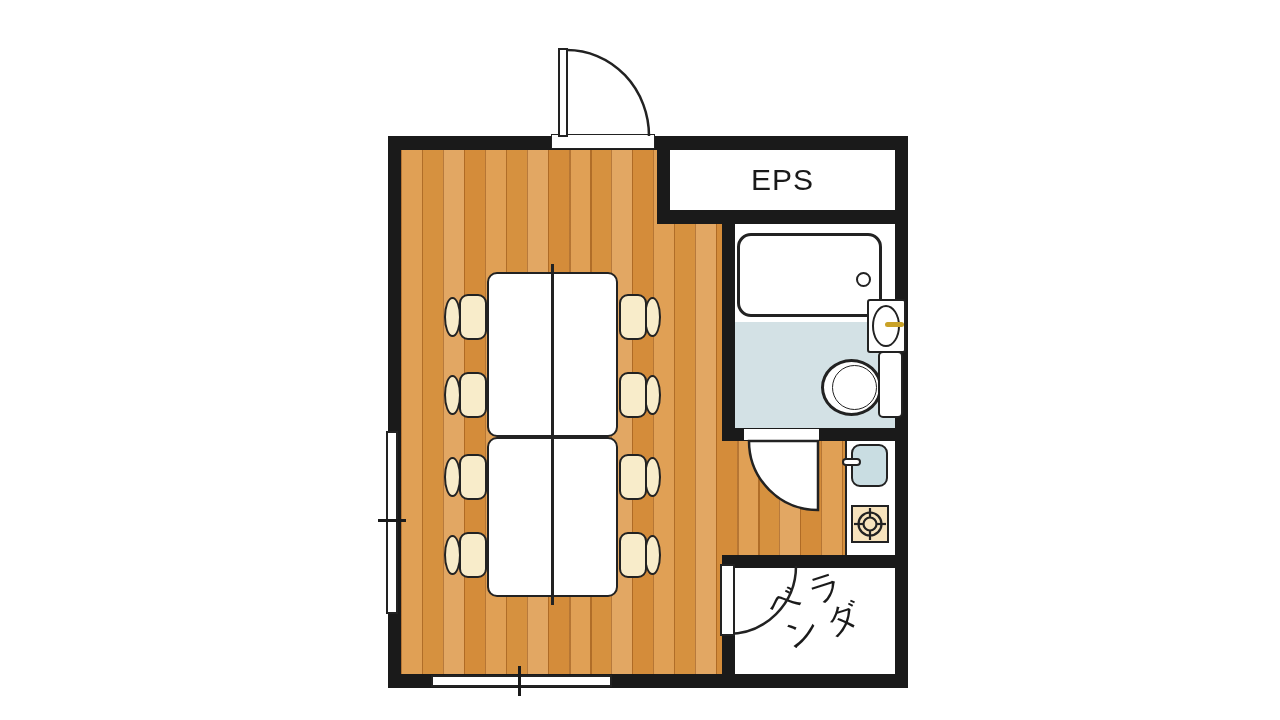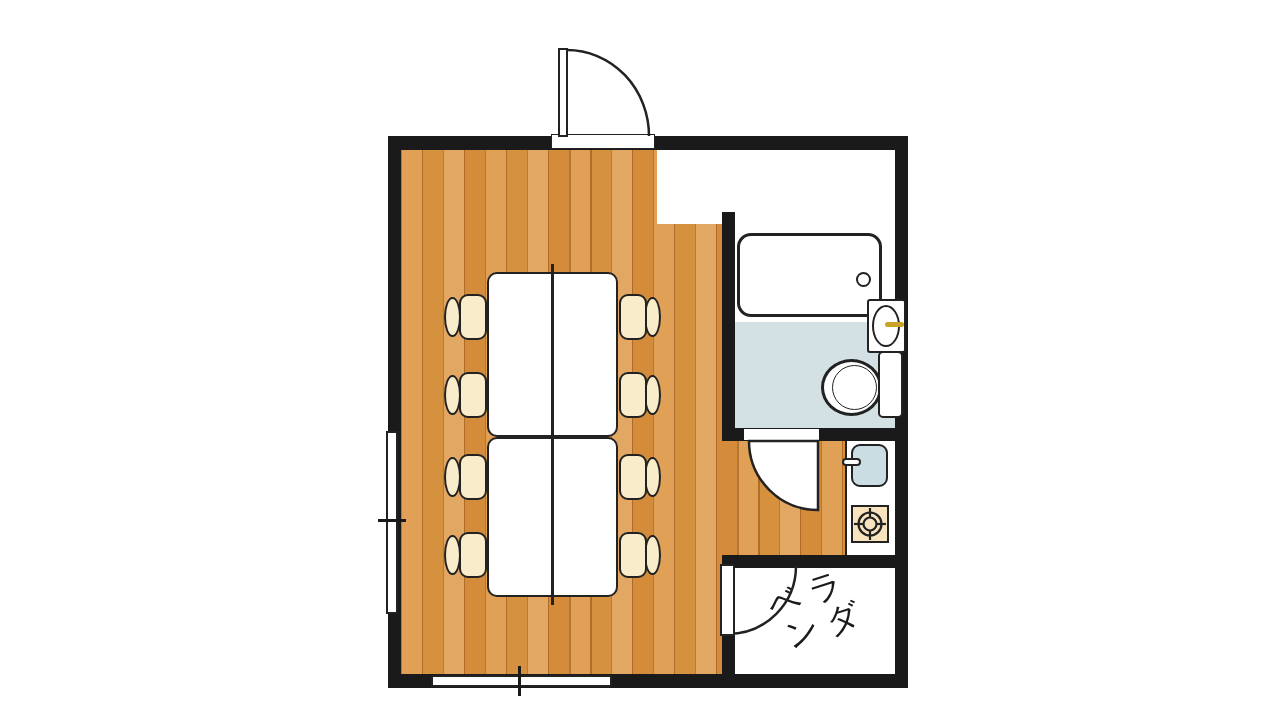--- a/index.html
+++ b/index.html
@@ -21,20 +21,25 @@
   svg{display:block;}
 </style>
 </head>
 <body>
 
 <div id="canvas">
 
   <div class="abs wood" style="left:401px;top:150px;width:494px;height:524px;
               clip-path:polygon(0px 0px,256px 0px,256px 74px,321px 74px,321px 291px,444px 291px,444px 405px,321px 405px,321px 524px,0px 524px);"></div>
 
+  <div class="abs wall" style="left:657px;top:136px;width:251px;height:88px;">
+    <div class="abs white-room" style="left:13px;top:14px;width:225px;height:60px;display:flex;align-items:center;justify-content:center;">
+      <span id="eps-label" class="label">EPS</span>
+    </div>
+  </div>
 
   <div class="abs wall" style="left:388px;top:136px;width:520px;height:14px;"></div>
   <div class="abs wall" style="left:388px;top:136px;width:13px;height:552px;"></div>
   <div class="abs wall" style="left:895px;top:136px;width:13px;height:552px;"></div>
   <div class="abs wall" style="left:388px;top:674px;width:520px;height:14px;"></div>
 
   <div class="abs wall" style="left:722px;top:212px;width:13px;height:229px;"></div>
   <div class="abs wall" style="left:722px;top:428px;width:186px;height:13px;"></div>
   <div class="abs wall" style="left:722px;top:555px;width:186px;height:13px;"></div>
   <div class="abs wall" style="left:722px;top:555px;width:13px;height:133px;"></div>

